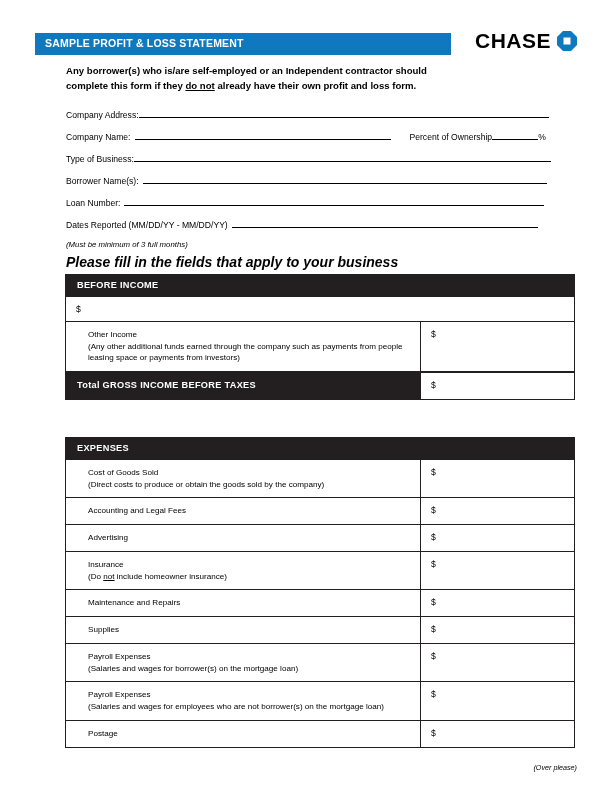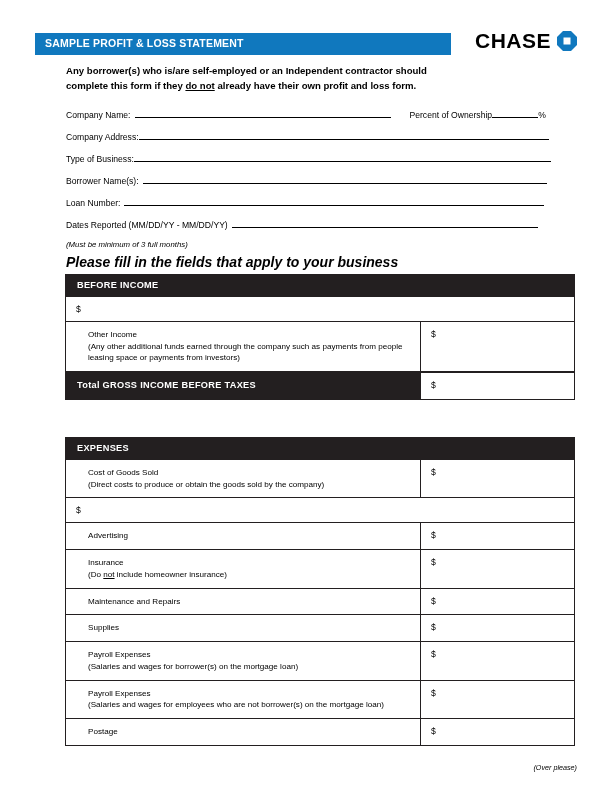--- a/index.html
+++ b/index.html
@@ -234,25 +234,25 @@
 
   <div class="intro">
     <span>Any borrower(s) who is/are self-employed or an Independent contractor should</span>
     <br>
     <span>complete this form if they </span><u>do not</u><span> already have their own profit and loss form.</span>
   </div>
 
   <div class="fields">
 
     <div class="frow">
+      <span class="flabel">Company Address:</span><span class="fline w-addr"></span>
+    </div>
+
+    <div class="frow">
       <span class="flabel">Company Name:</span><span class="fline w-name"></span><span class="pct-group"><span class="flabel">Percent of Ownership</span><span class="fline w-pct"></span><span class="flabel">%</span></span>
-    </div>
-
-    <div class="frow">
-      <span class="flabel">Company Address:</span><span class="fline w-addr"></span>
     </div>
 
     <div class="frow">
       <span class="flabel">Type of Business:</span><span class="fline w-type"></span>
     </div>
 
     <div class="frow">
       <span class="flabel">Borrower Name(s):</span><span class="fline w-borr"></span>
     </div>
 
@@ -295,20 +295,23 @@
 
     <div class="trow first">
       <div class="tcell-label">
         <span class="main">Cost of Goods Sold</span>
         <span class="sub">(Direct costs to produce or obtain the goods sold by the company)</span>
       </div>
       <div class="tcell-amt">$</div>
     </div>
 
     <div class="trow">
+      <div class="tcell-label">
+        <span class="main">Accounting and Legal Fees</span>
+      </div>
       <div class="tcell-amt">$</div>
     </div>
 
     <div class="trow">
       <div class="tcell-label">
         <span class="main">Advertising</span>
       </div>
       <div class="tcell-amt">$</div>
     </div>
 

